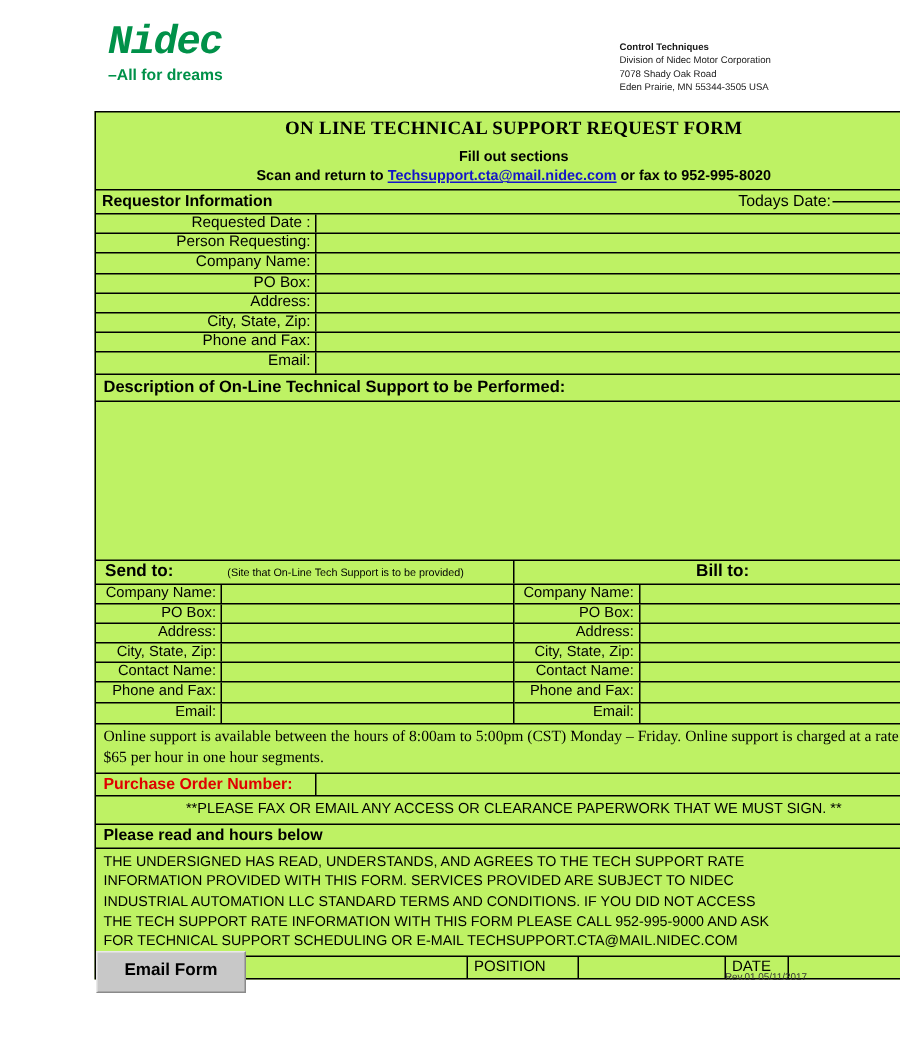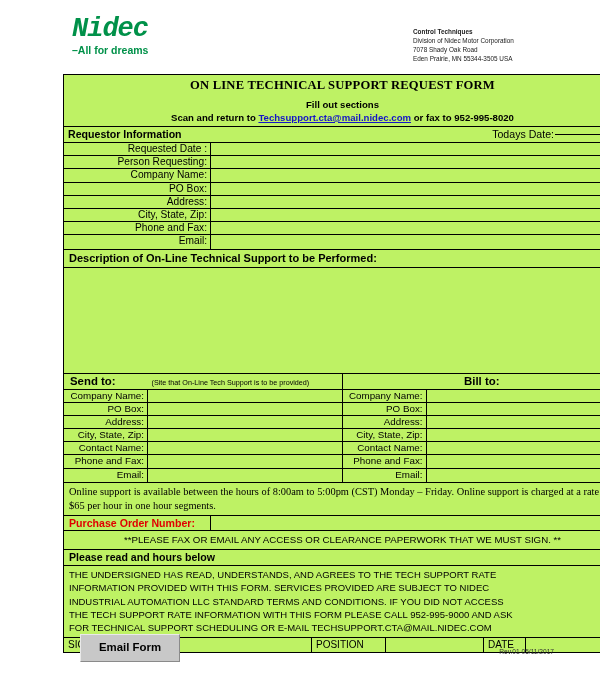--- a/index.html
+++ b/index.html
@@ -268,21 +268,21 @@
   .s-lab1 { width: 48px; }
   .s-in1  { width: 200px; }
   .s-lab2 { width: 74px; }
   .s-in2  { width: 98px; }
   .s-lab3 { width: 42px; }
   .s-in3  { flex: 1; }
 
   
   .footer {
     position: absolute;
-    left: 80px;
+    left: 64px;
     top: 634px;
     width: 474px;
     height: 30px;
   }
   .email-btn {
     position: absolute;
     left: 0;
     top: 0;
     width: 98px;
     height: 26px;

